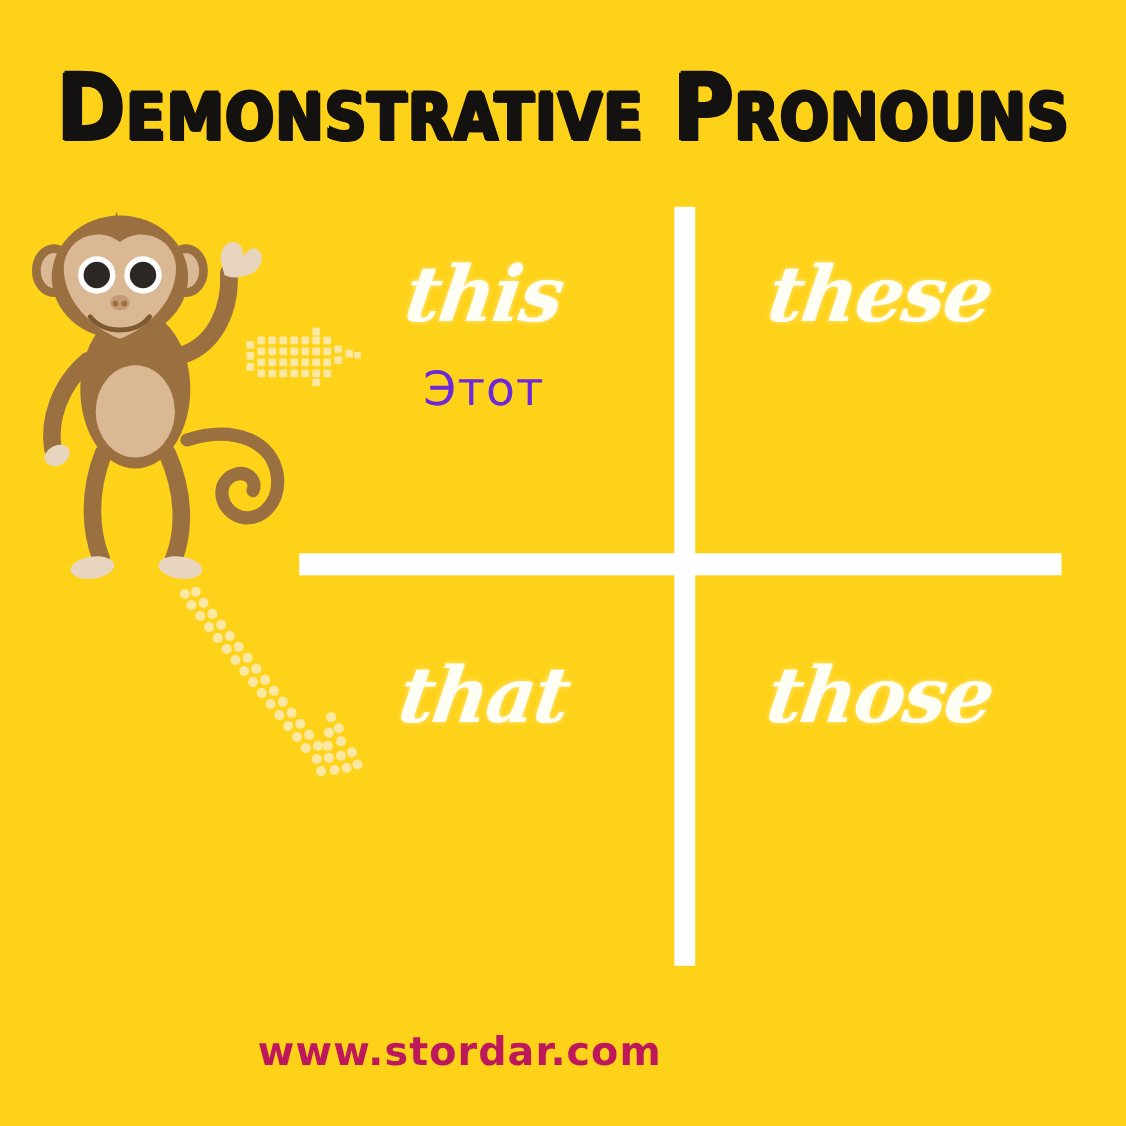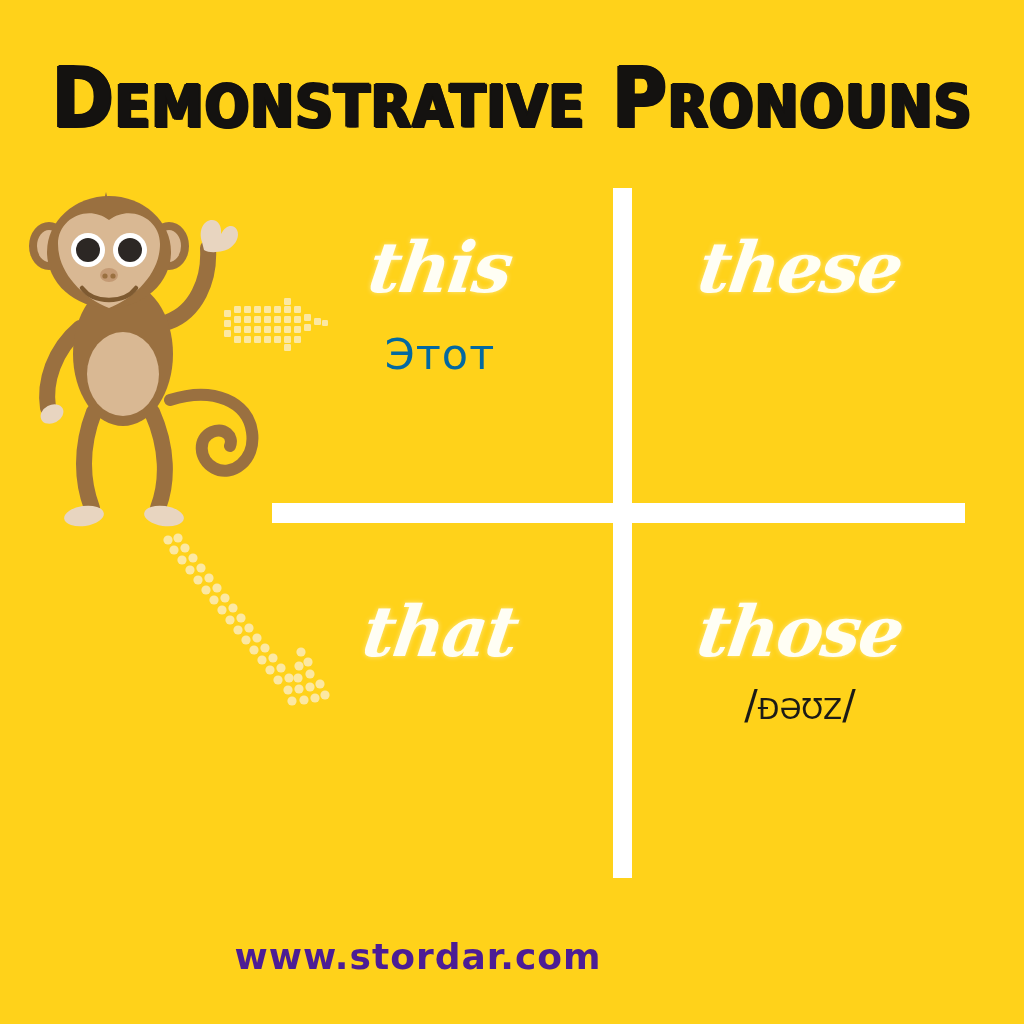--- a/index.html
+++ b/index.html
@@ -82,35 +82,35 @@
     color:#1B1A17;
     font-variant:small-caps;
     letter-spacing:0px;
   }
 
   .ru {
     margin-top:22px;
     font-family:"DejaVu Sans", sans-serif;
     font-size:43px;
     line-height:48px;
-    color:#0369a1;
+    color:#6d28d9;
     letter-spacing:1px;
   }
 
   
   #footer {
     position:absolute;
     left:0; top:935px;
     width:836px;
     text-align:center;
     font-family:"DejaVu Sans", sans-serif;
     font-size:36px;
     line-height:44px;
     font-weight:600;
-    color:#4c1d95;
+    color:#be185d;
     letter-spacing:1px;
   }
 
   
   #arrow-right  { position:absolute; left:222px; top:292px;  width:120px; height:62px; }
   #arrow-diag   { position:absolute; left:158px; top:532px;  width:200px; height:182px; }
 
   
   #monkey { position:absolute; left:18px; top:186px; width:250px; height:360px; }
 </style>
@@ -272,18 +272,17 @@
   <div class="cell" id="cell-these">
     <div class="word">these</div>
   </div>
 
   <div class="cell" id="cell-that">
     <div class="word">that</div>
   </div>
 
   <div class="cell" id="cell-those">
     <div class="word">those</div>
-    <div class="ipa">/ðəʊz/</div>
   </div>
 
   <div id="footer">www.stordar.com</div>
 
 </div>
 
 </body></html>

